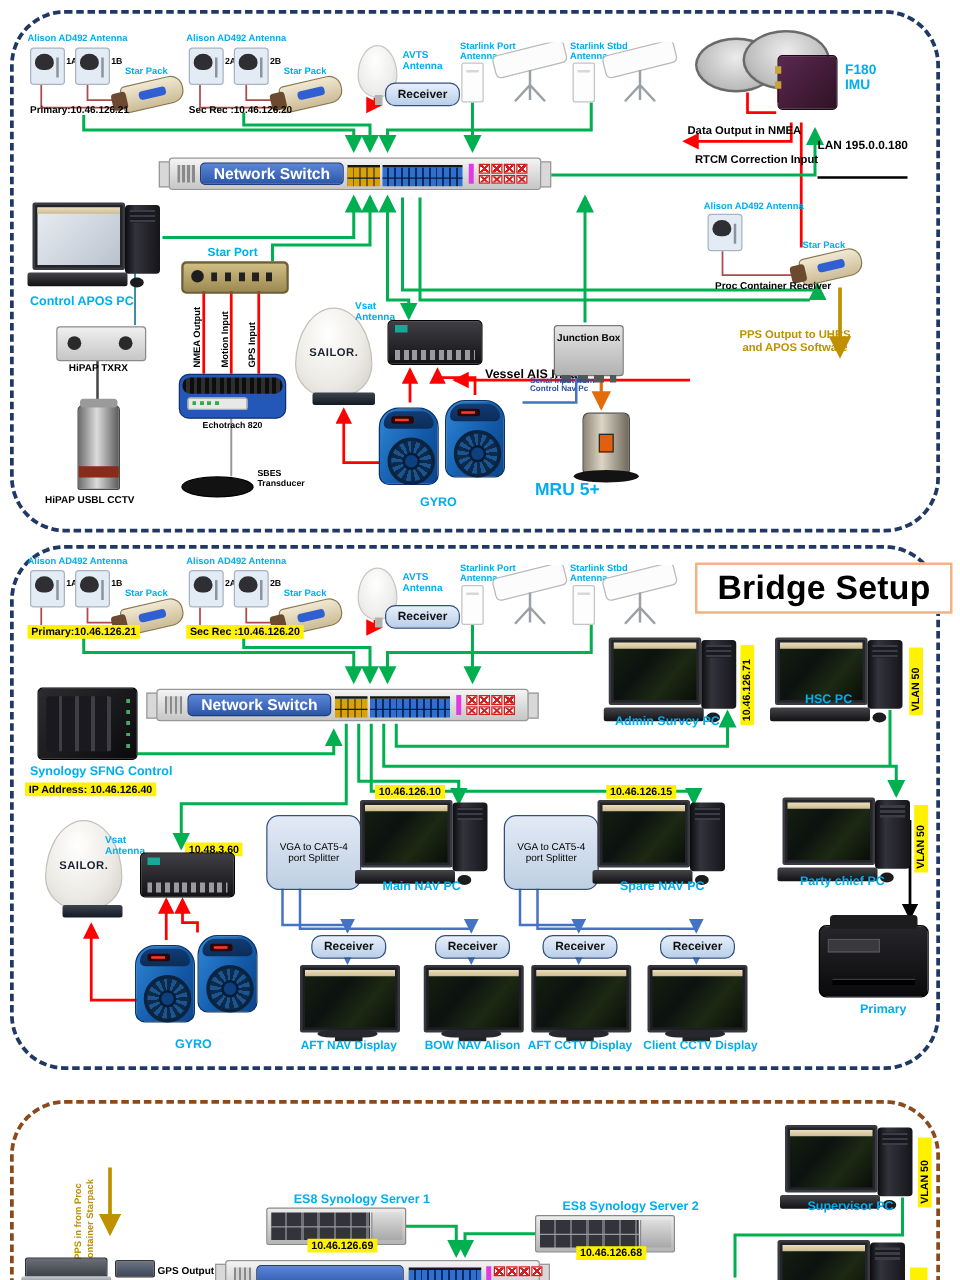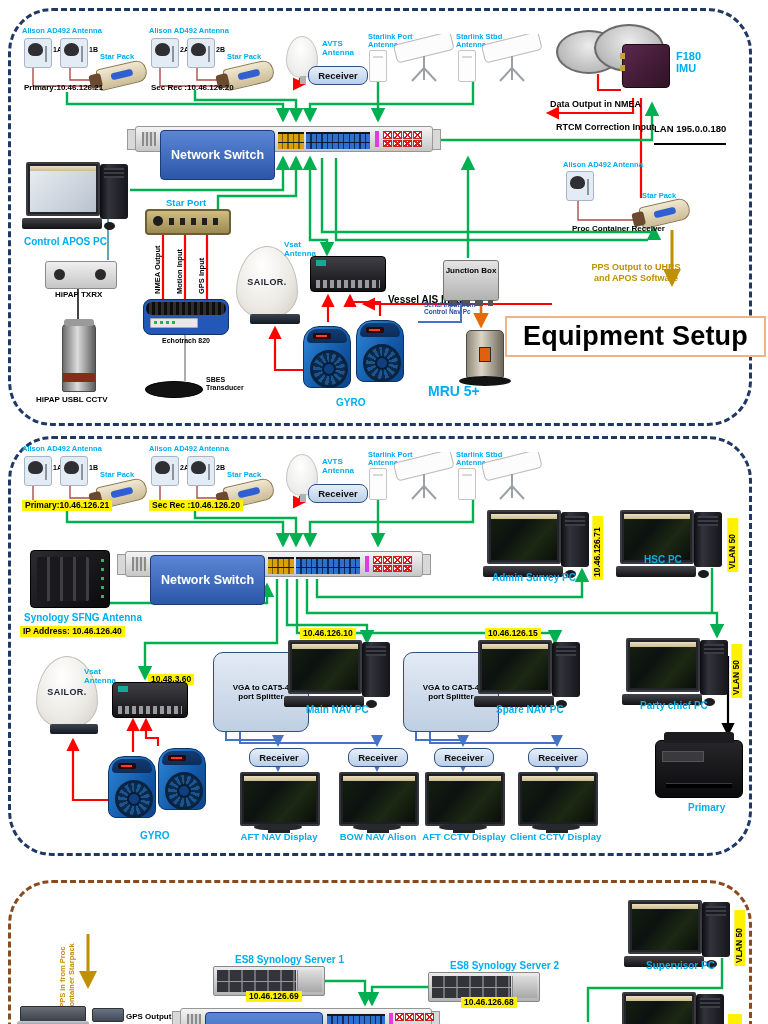--- a/index.html
+++ b/index.html
@@ -44,29 +44,29 @@
   .dome-base{position:absolute;background:linear-gradient(#3c4450,#141a24);border-radius:2px}
   .avtsdome{position:absolute;background:radial-gradient(ellipse at 45% 30%,#fff,#eeeeec 60%,#d6d6d2);
             border:1px solid #c6c6c2;border-radius:50% 50% 46% 46% / 58% 58% 42% 42%}
   .avtsdome:after{content:"";position:absolute;left:42%;bottom:-7px;width:6px;height:8px;background:#b2b2ae}
   
   .rcv{position:absolute;display:flex;align-items:center;justify-content:center;
        background:linear-gradient(#e7effb,#b9cfe8);border:1.5px solid #2f4f7f;border-radius:8px;
        font-size:9.5px;font-weight:700;color:#111}
   .split{position:absolute;display:flex;align-items:center;justify-content:center;text-align:center;
          background:linear-gradient(#e2eaf5,#bfcfe3);border:1.5px solid #2f4f7f;border-radius:10px;
-         font-size:8px;font-weight:700;line-height:1.15;padding:16px}
+         font-size:8px;font-weight:400;line-height:1.15;padding:6px}
   
   .nswitch{position:absolute;height:24px;background:linear-gradient(#f4f4f4,#c6c6c6);
            border:1px solid #969696;border-radius:3px}
   .sw-ear{position:absolute;top:2px;width:7px;height:19px;background:#d8d8d8;border:1px solid #999}
   .sw-ear.l{left:-9px}.sw-ear.r{right:-9px}
   .sw-vent{position:absolute;left:6px;top:5px;width:14px;height:14px;
            background:repeating-linear-gradient(90deg,#8a8a8a 0 2px,#d2d2d2 2px 4px)}
-  .sw-label{position:absolute;left:24px;top:2.5px;height:16px;padding:16px 10px;
+  .sw-label{position:absolute;left:24px;top:2.5px;height:16px;padding:0 10px;
             background:linear-gradient(#5b86d6,#2c56a8);border:1px solid #1c3c7c;border-radius:4px;
             color:#fff;font-weight:700;font-size:12.5px;line-height:16px;white-space:nowrap}
   .prow{position:absolute;top:5px;height:15px;border-top:2px solid #161616}
   .prow.blue{background:repeating-linear-gradient(90deg,#2f6fd0 0 4px,#0a2a60 4px 5.5px)}
   .prow.yellow{background:repeating-linear-gradient(90deg,#d8a30a 0 4px,#7a5a06 4px 5.5px)}
   .prow i{position:absolute;left:0;right:0;top:50%;height:1px;background:#0c1c30;display:block}
   .pink{position:absolute;top:4px;width:4px;height:16px;background:#e23ae2}
   .xg{position:absolute;top:4px;display:grid;grid-template-columns:repeat(4,9px);grid-auto-rows:7.5px;gap:1px}
   .xg b{background:linear-gradient(45deg,transparent 40%,#d02020 40% 60%,transparent 60%),
         linear-gradient(-45deg,transparent 40%,#d02020 40% 60%,transparent 60%),#fff;
@@ -282,21 +282,20 @@
     <path d="M728,656 V734" stroke="#000" stroke-width="2.2" fill="none" marker-end="url(#ak)"></path>
 
     <path d="M88,934 V986" stroke="#BF9000" stroke-width="3" fill="none" marker-end="url(#agl)"></path>
     <g stroke="#00B050" stroke-width="2.4" fill="none">
       <path d="M323,981 H365 V1004" marker-end="url(#ag)"></path>
       <path d="M428,987 H372 V1004" marker-end="url(#ag)"></path>
       <path d="M722,958 V988 H588 V1022"></path>
     </g>
   </svg>
 
-  <div class="title" style="left:505px;top:316px">Equipment Setup</div>
 
   <div class="cl s" style="left:22px;top:27px">Alison AD492 Antenna</div>
   <div class="alison" style="left:24px;top:38px">
       <i></i>
     </div>
   <div class="bl" style="left:53px;top:46px;font-size:7px">1A</div>
   <div class="alison" style="left:60px;top:38px">
       <i></i>
     </div>
   <div class="bl" style="left:89px;top:46px;font-size:7px">1B</div>
@@ -337,21 +336,21 @@
       </g>
     <path d="M34 22 V34 M34 34 L22 47 M34 34 L46 47 M34 34 V46" stroke="#9aa0a6" stroke-width="2" fill="none"></path>
   </svg>
 
   <div class="disc" style="left:556px;top:30px;width:62px;height:40px"></div>
   <div class="disc" style="left:594px;top:24px;width:66px;height:44px"></div>
   <div class="imu" style="left:622px;top:44px;width:46px;height:42px"></div>
   <div class="cl wrap" style="left:676px;top:50px;width:34px;font-size:11px">F180 IMU</div>
   <div class="bl" style="left:550px;top:99px;font-size:9px">Data Output in NMEA</div>
   <div class="bl" style="left:556px;top:122px;font-size:9px">RTCM Correction Input</div>
-  <div class="bl" style="left:654px;top:124px;font-size:9.5px;border-bottom:2px solid #000;padding-bottom:8px">LAN 195.0.0.180</div>
+  <div class="bl" style="left:654px;top:112px;font-size:9.5px;border-bottom:2px solid #000;padding-bottom:18px">LAN 195.0.0.180</div>
 
   <div class="nswitch" style="left:135px;top:126px;width:296px">
     <div class="sw-ear l"></div>
     <div class="sw-ear r"></div>
     <div class="sw-vent"></div>
     <div class="sw-label">Network Switch</div>
     <div class="prow yellow" style="left:142px;width:26px">
         <i></i>
       </div>
     <div class="prow blue" style="left:170px;width:64px">
@@ -427,20 +426,21 @@
 
   <div class="cl s" style="left:563px;top:161px">Alison AD492 Antenna</div>
   <div class="alison" style="left:566px;top:171px">
       <i></i>
     </div>
   <div class="cl s" style="left:642px;top:192px">Star Pack</div>
   <div class="starpack" style="left:640px;top:202px"></div>
   <div class="bl" style="left:572px;top:224px;font-size:8px">Proc Container Receiver</div>
   <div class="gl wrap" style="left:590px;top:262px;width:92px;text-align:center;white-space:normal">PPS Output to UHRS and APOS Software</div>
 
+  <div class="title" style="left:556px;top:450px">Bridge Setup</div>
 
   <div class="cl s" style="left:22px;top:445px">Alison AD492 Antenna</div>
   <div class="alison" style="left:24px;top:456px">
       <i></i>
     </div>
   <div class="bl" style="left:53px;top:464px;font-size:7px">1A</div>
   <div class="alison" style="left:60px;top:456px">
       <i></i>
     </div>
   <div class="bl" style="left:89px;top:464px;font-size:7px">1B</div>
@@ -501,21 +501,21 @@
     <div class="tower"></div>
     <div class="mouse"></div>
   </div>
   <div class="yl v" style="left:727px;top:518px;height:48px">VLAN 50</div>
   <div class="cl" style="left:644px;top:554px;font-size:10px">HSC PC</div>
 
   <div class="nas" style="left:30px;top:550px;width:78px;height:56px">
     <div class="bays"></div>
       <div class="led"></div>
   </div>
-  <div class="cl" style="left:24px;top:612px;font-size:10px">Synology SFNG Antenna</div>
+  <div class="cl" style="left:24px;top:612px;font-size:10px">Synology SFNG Control</div>
   <div class="yl" style="left:20px;top:626px">IP Address: 10.46.126.40</div>
 
   <div class="nswitch" style="left:125px;top:551px;width:296px">
     <div class="sw-ear l"></div>
     <div class="sw-ear r"></div>
     <div class="sw-vent"></div>
     <div class="sw-label">Network Switch</div>
     <div class="prow yellow" style="left:142px;width:26px">
         <i></i>
       </div>
@@ -609,21 +609,21 @@
       <div class="scr"></div>
     </div>
   <div class="dispbase" style="left:439px;top:824px;width:48px"></div>
   <div class="disp" style="left:518px;top:772px">
       <div class="scr"></div>
     </div>
   <div class="dispbase" style="left:532px;top:824px;width:48px"></div>
   <div class="cl" style="left:238px;top:832px;width:82px;text-align:center">AFT NAV Display</div>
   <div class="cl" style="left:334px;top:832px;width:88px;text-align:center">BOW NAV Alison</div>
   <div class="cl" style="left:421px;top:832px;width:86px;text-align:center">AFT CCTV Display</div>
-  <div class="cl" style="left:510px;top:832px;width:96px;text-align:left">Client CCTV Display</div>
+  <div class="cl" style="left:510px;top:832px;width:96px;text-align:right">Client CCTV Display</div>
 
   <div class="printer" style="left:655px;top:740px;width:86px;height:56px">
     <div class="ptop"></div>
       <div class="ppanel"></div>
       <div class="pslot"></div>
   </div>
   <div class="cl" style="left:688px;top:802px;font-size:10px">Primary</div>
 
 
   <div class="gl" style="left:58px;top:1012px;width:84px;transform:rotate(-90deg);transform-origin:0 0;font-size:7.5px;white-space:normal">1PPS in from Proc Container Starpack</div>

